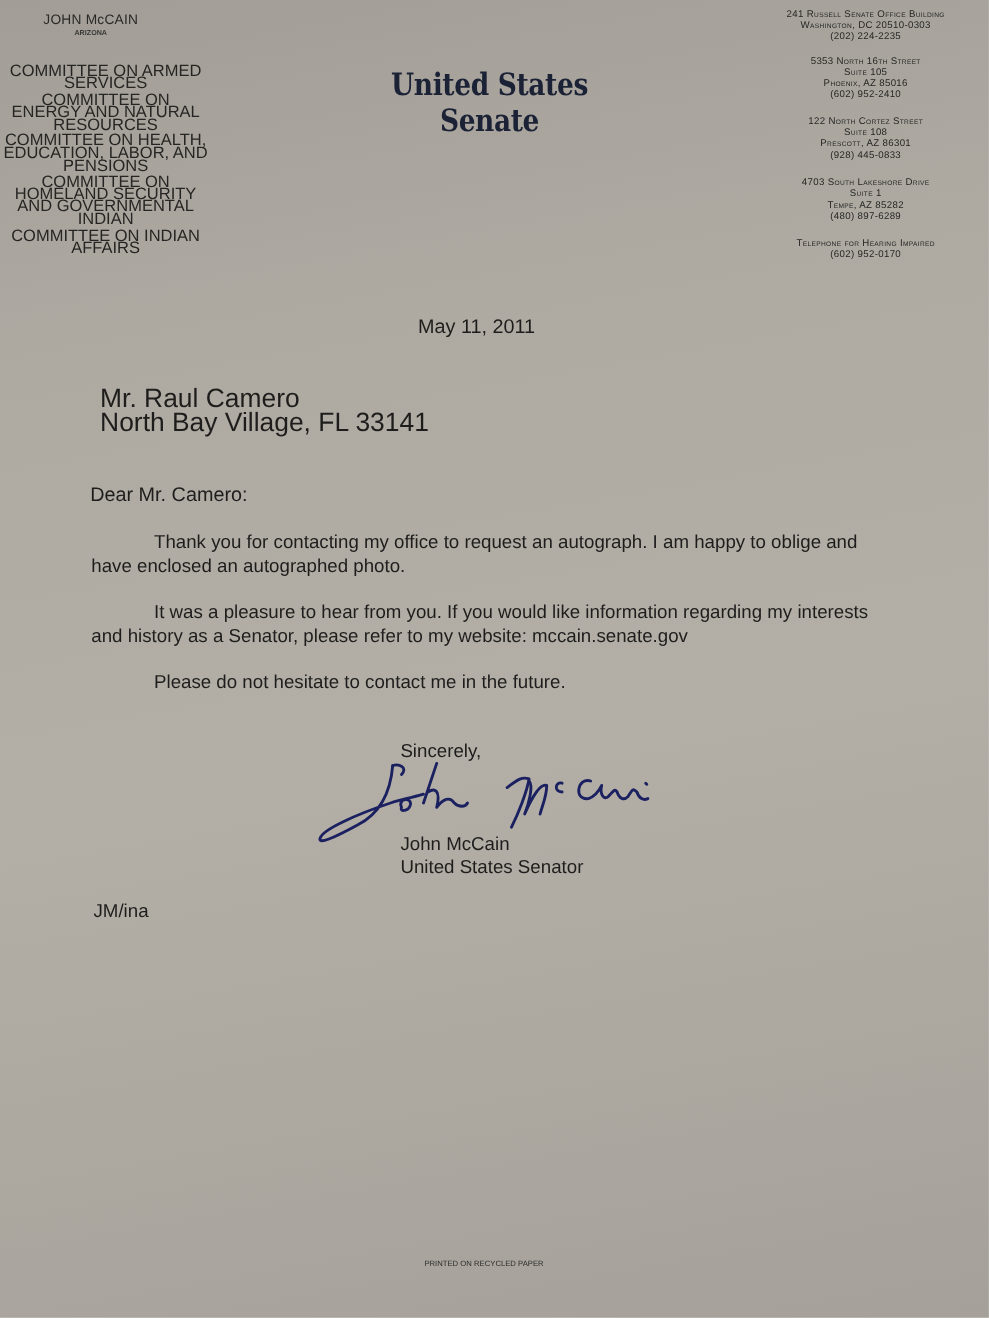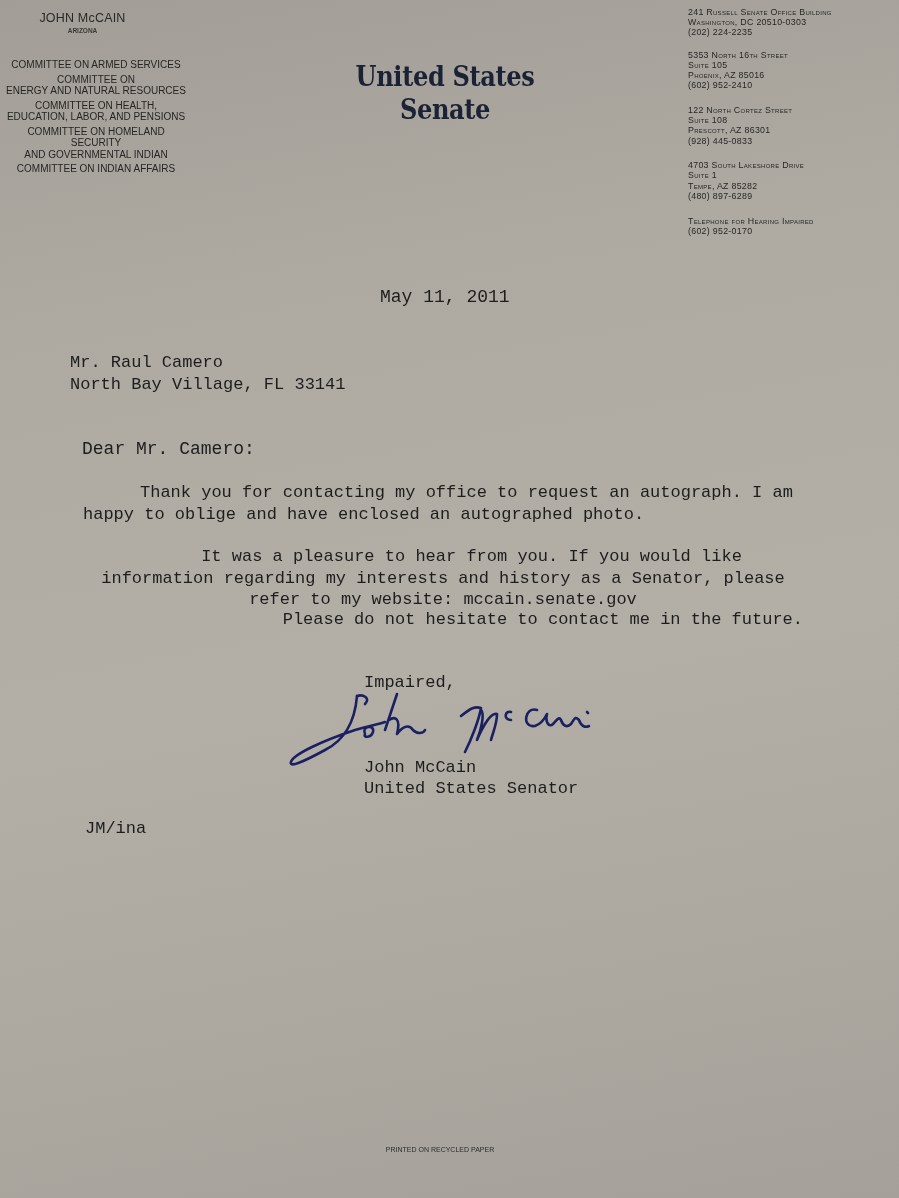--- a/index.html
+++ b/index.html
@@ -4,50 +4,50 @@
   <style>
     html, body { margin: 0; padding: 0; }
     body {
       width: 899px; height: 1198px; overflow: hidden;
       background: linear-gradient(170deg, #a29e97 0%, #aeaaa2 25%, #b3afa7 55%, #aca8a0 80%, #a5a19a 100%);
       position: relative;
       color: #1e1d1c;
     }
     .abs { position: absolute; }
     .sans { font-family: "Liberation Sans", "DejaVu Sans", sans-serif; }
-    .serif { font-family: Liberation Mono, monospace; }
+    .serif { font-family: Liberation Sans, sans-serif; }
 
     
     .senator-name { left: 0; width: 165px; top: 11px; text-align: center; font-size: 12.5px; letter-spacing: 0.2px; color: #2a2928; }
     .senator-state { left: 0; width: 165px; top: 27px; text-align: center; font-size: 6.5px; font-weight: bold; color: #3a3936; }
-    .committees { left: 2px; width: 188px; top: 59px; text-align: center; font-size: 10px; line-height: 11.3px; color: #262523; }
+    .committees { left: 2px; width: 188px; top: 59px; text-align: center; font-size: 15px; line-height: 11.3px; color: #262523; }
     .committee { margin-bottom: 3.5px; }
 
     
     .masthead {
       left: 300px; width: 290px; top: 60px; text-align: center;
       font-family: "DejaVu Serif", "Liberation Serif", serif; font-weight: bold;
       font-size: 28px; color: #1c2236; letter-spacing: -0.4px;
       transform: scaleX(0.86); transform-origin: center;
     }
 
     
-    .offices { left: 688px; width: 198px; top: 7px; font-size: 8.8px; line-height: 10.2px; color: #272624; letter-spacing: 0.3px; }
+    .offices { left: 688px; width: 198px; top: 7px; text-align: center; font-size: 8.8px; line-height: 10.2px; color: #272624; letter-spacing: 0.3px; }
     .office { margin-bottom: 14.5px; }
     .office.first { margin-bottom: 12px; }
     .sc { font-variant: small-caps; }
 
     
     .date { left: 380px; top: 287px; font-size: 18px; }
-    .recipient { left: 70px; top: 352px; font-size: 17px; line-height: 21.5px; }
+    .recipient { left: 91px; top: 352px; font-size: 24px; line-height: 21.5px; }
     .salutation { left: 82px; top: 439px; font-size: 18px; }
     .para { left: 83px; width: 720px; font-size: 17px; line-height: 21.5px; }
     .p1 { top: 482px; }
-    .p2 { top: 546px; text-align: center; }
-    .p3 { top: 609px; text-align: right; }
+    .p2 { top: 546px; }
+    .p3 { top: 609px; }
     .indent { display: inline-block; width: 57px; }
     .closing { left: 364px; top: 673px; font-size: 17px; }
     .signature { left: 285px; top: 690px; }
     .signer { left: 364px; top: 757px; font-size: 17px; line-height: 21px; }
     .initials { left: 85px; top: 819px; font-size: 17px; }
     .footer { left: 340px; width: 200px; top: 1146px; text-align: center; font-size: 7px; color: #2c2b29; }
   </style>
 </head>
 <body>
 
@@ -113,21 +113,21 @@
   <div>Mr. Raul Camero</div>
   <div>North Bay Village, FL 33141</div>
 </div>
 
 <div class="abs serif salutation">Dear Mr. Camero:</div>
 
 <div class="abs serif para p1"><span class="indent"></span><span>Thank you for contacting my office to request an autograph. I am happy to oblige and have enclosed an autographed photo.</span></div>
 <div class="abs serif para p2"><span class="indent"></span><span>It was a pleasure to hear from you. If you would like information regarding my interests and history as a Senator, please refer to my website: mccain.senate.gov</span></div>
 <div class="abs serif para p3"><span class="indent"></span><span>Please do not hesitate to contact me in the future.</span></div>
 
-<div class="abs serif closing">Impaired,</div>
+<div class="abs serif closing">Sincerely,</div>
 
 <svg class="abs signature" width="310" height="80" viewBox="0 0 310 80">
   <g fill="none" stroke="#1b2160" stroke-width="2.6" stroke-linecap="round" stroke-linejoin="round">
 
     <path d="M72 6 C 70 30, 60 50, 40 60 C 18 72, 4 78, 6 72 C 8 64, 40 50, 70 40 C 82 36, 95 34, 100 32"></path>
     <path d="M72 6 C 78 4, 86 8, 80 14"></path>
 
     <path d="M80 44 C 76 36, 90 34, 88 42 C 86 48, 78 48, 80 44"></path>
 
     <path d="M100 40 L 112 4 M 104 30 C 110 26, 116 28, 112 44 C 118 36, 124 34, 128 40 C 132 44, 138 44, 140 40"></path>

